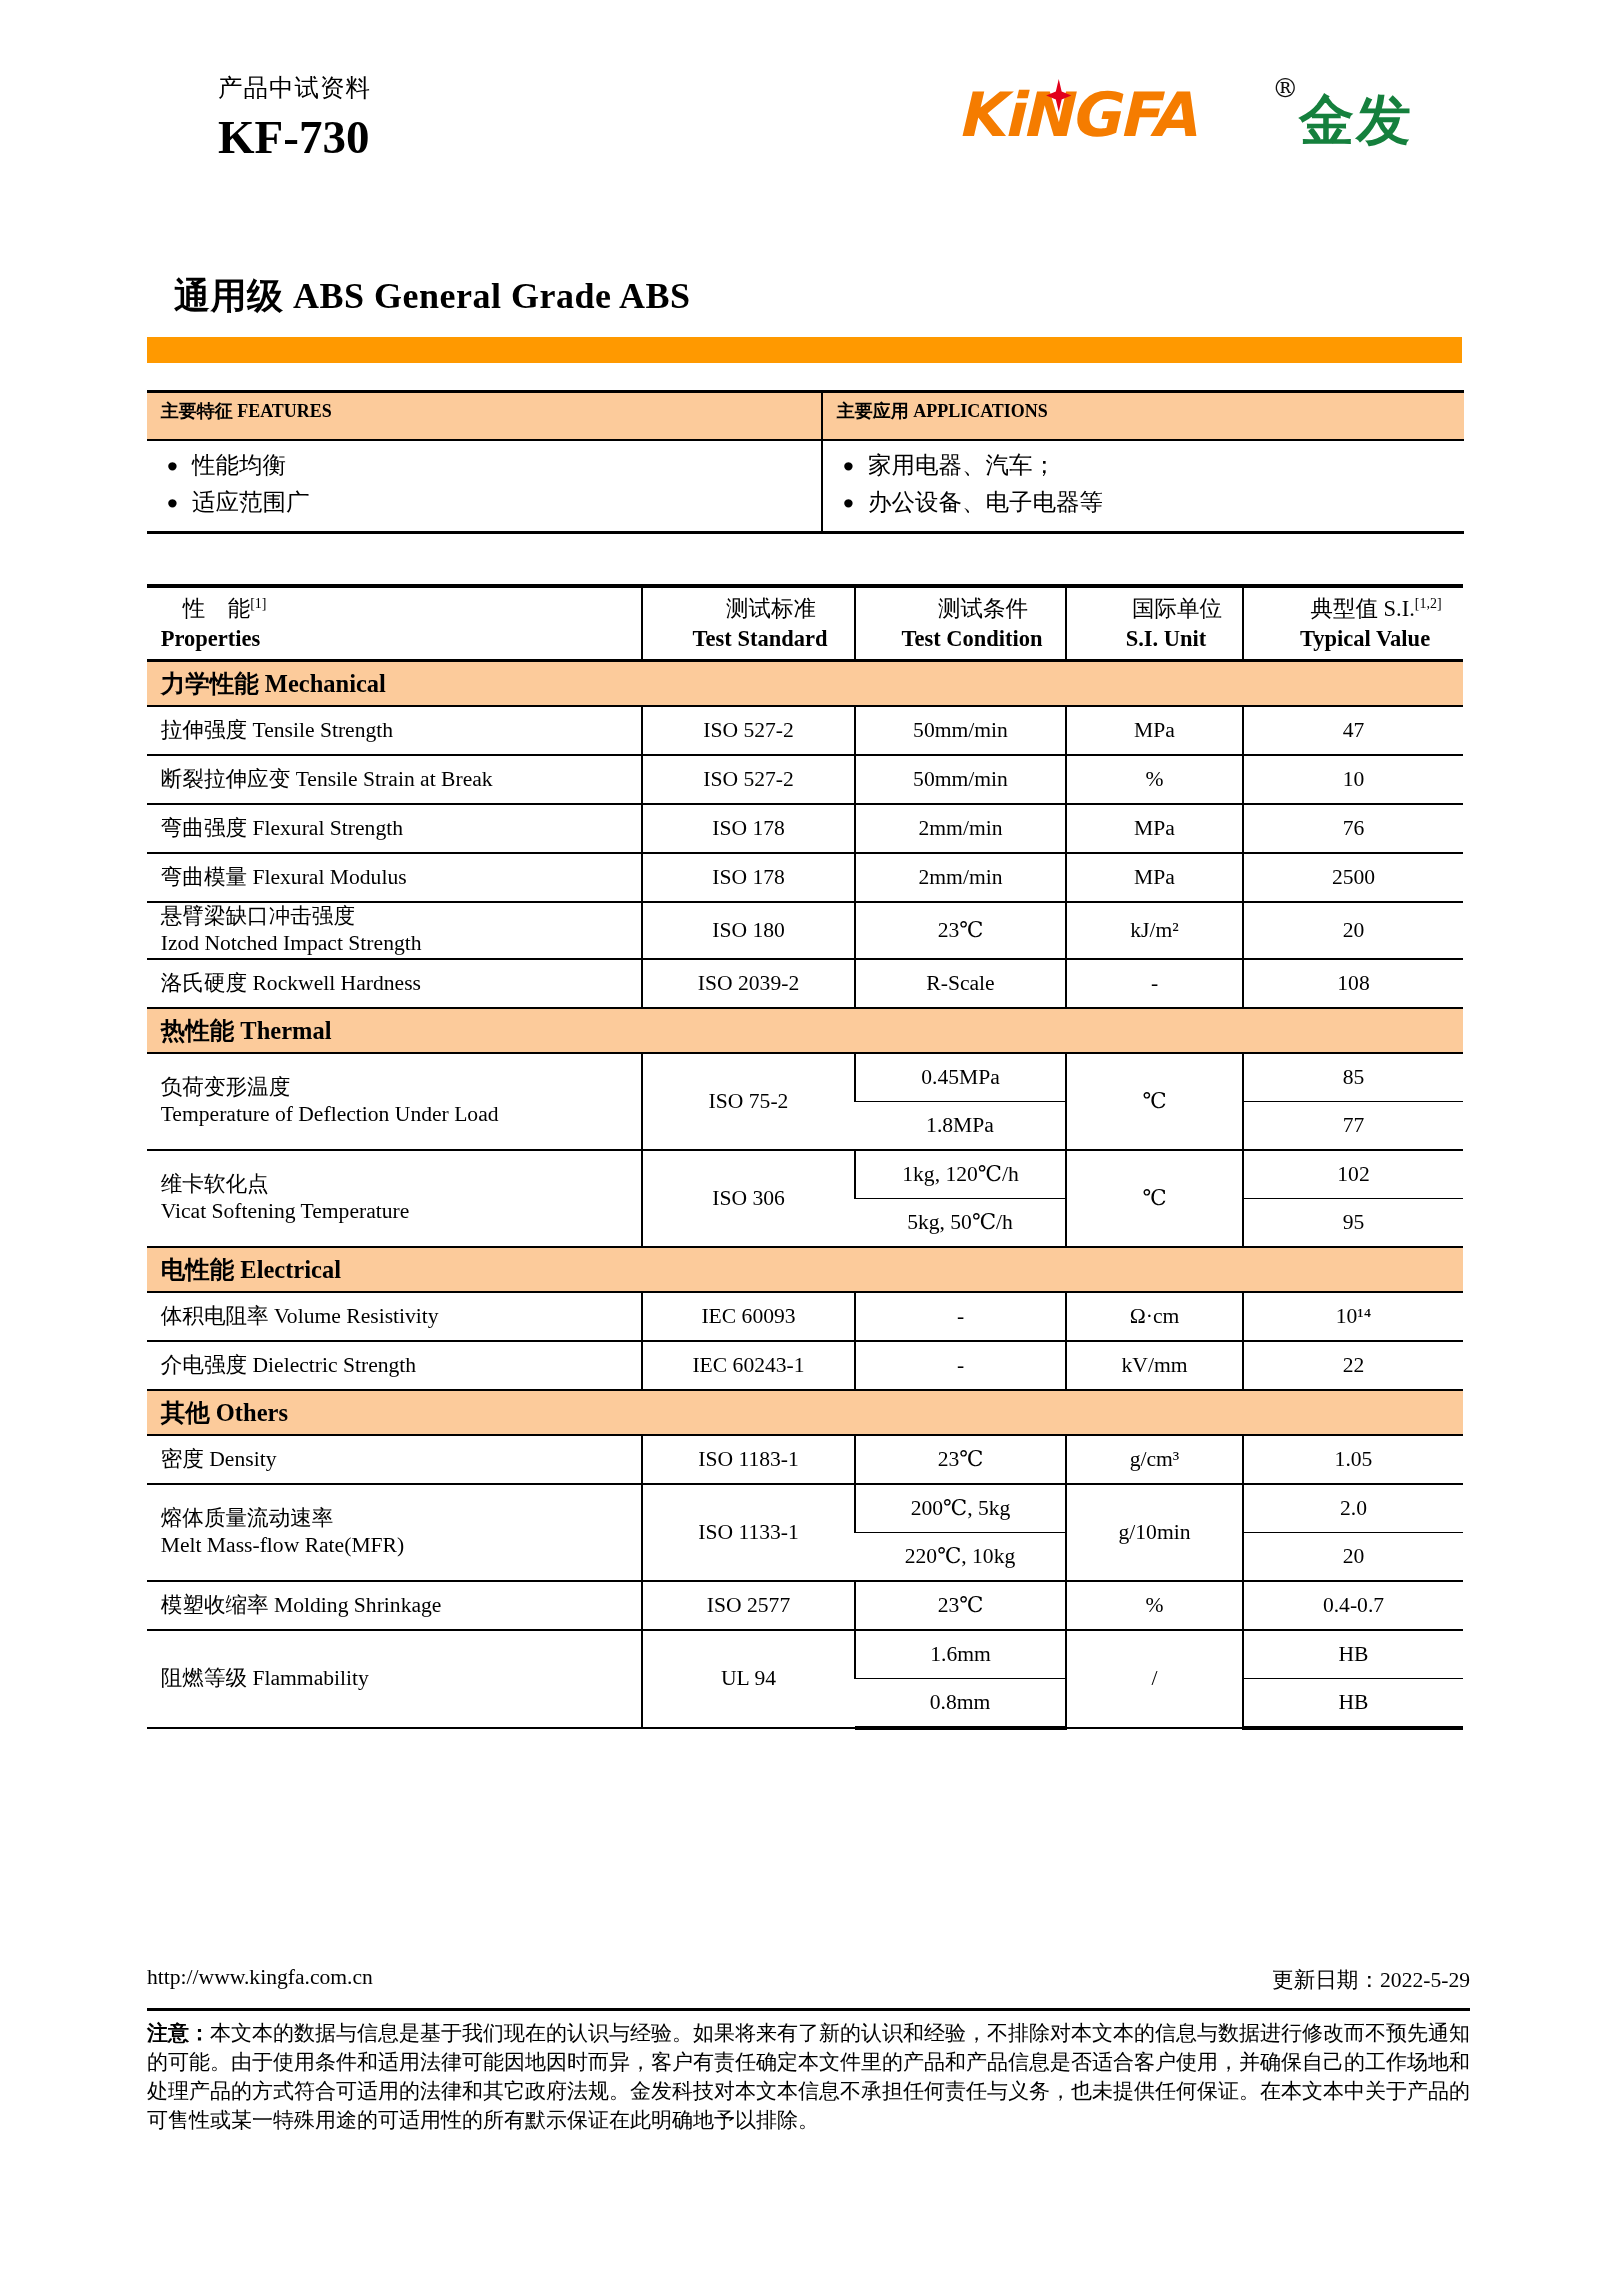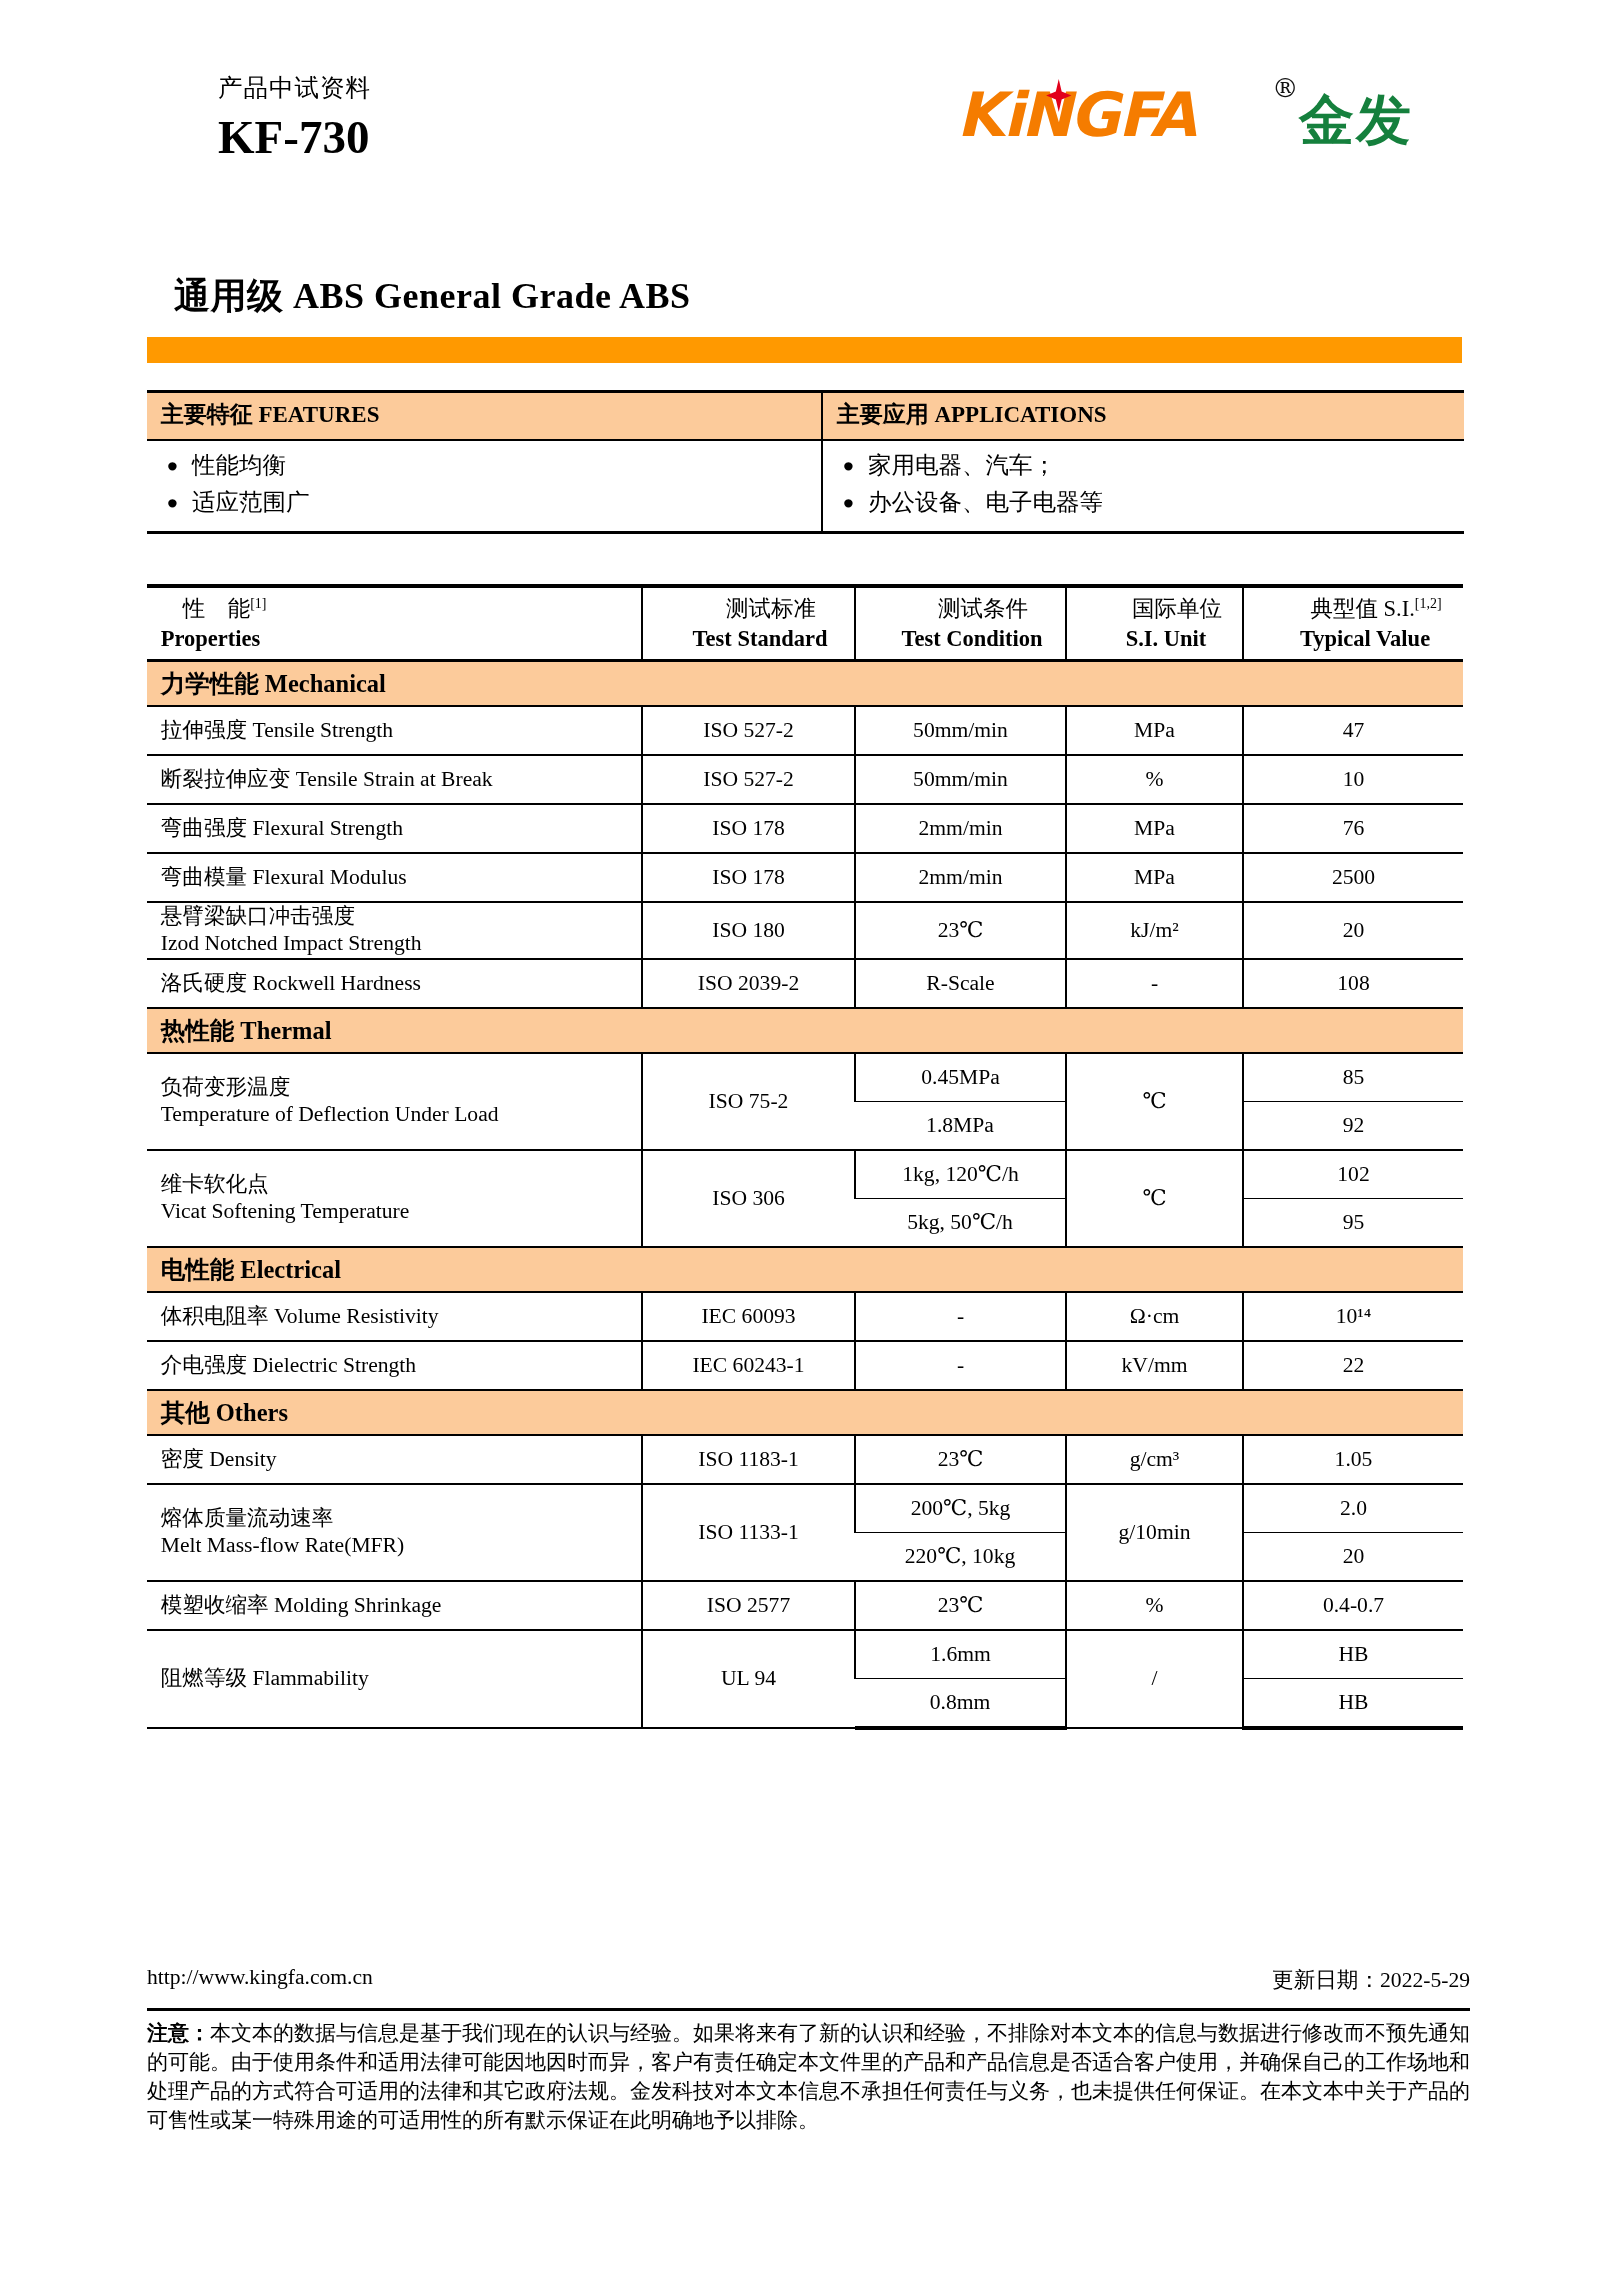--- a/index.html
+++ b/index.html
@@ -131,21 +131,21 @@
     vertical-align: top;
     padding: 0;
   }
   .fa-head {
     background: #FCCB9B;
     height: 46px;
     border-top: 3.9px solid #000;
     border-bottom: 2px solid #000;
   }
   .fa-head-inner {
-    font-size: 23px;
+    font-size: 18px;
     font-weight: bold;
     padding: 5.9px 0 3.9px 13.7px;
     white-space: nowrap;
   }
   .fa-body {
     height: 90px;
     border-bottom: 3.9px solid #000;
     background: #fff;
   }
   .fa-sep-l { border-right: 2px solid #000; }
@@ -401,21 +401,21 @@
             <span class="ln">负荷变形温度</span>
             <span class="ln">Temperature of Deflection Under Load</span>
           </td>
           <td rowspan="2">ISO 75-2</td>
           <td class="thin-bot">0.45MPa</td>
           <td rowspan="2">℃</td>
           <td class="thin-bot">85</td>
         </tr>
         <tr class="d-row">
           <td class="">1.8MPa</td>
-          <td class="">92</td>
+          <td class="">77</td>
         </tr>
         <tr class="d-row">
           <td class="p-cell" rowspan="2">
             <span class="ln">维卡软化点</span>
             <span class="ln">Vicat Softening Temperature</span>
           </td>
           <td rowspan="2">ISO 306</td>
           <td class="thin-bot">1kg, 120℃/h</td>
           <td rowspan="2">℃</td>
           <td class="thin-bot">102</td>

